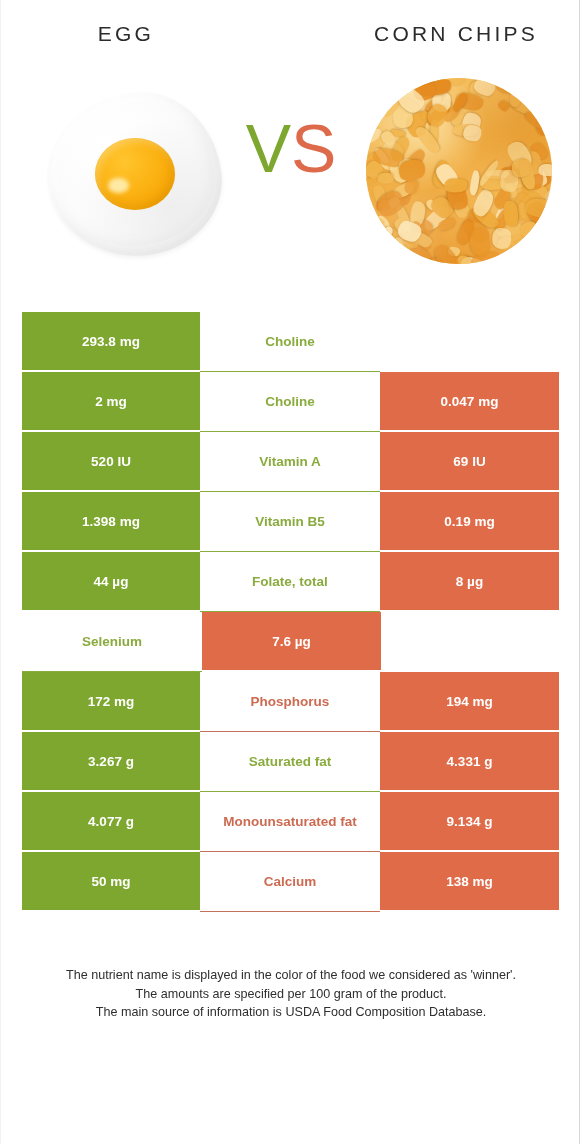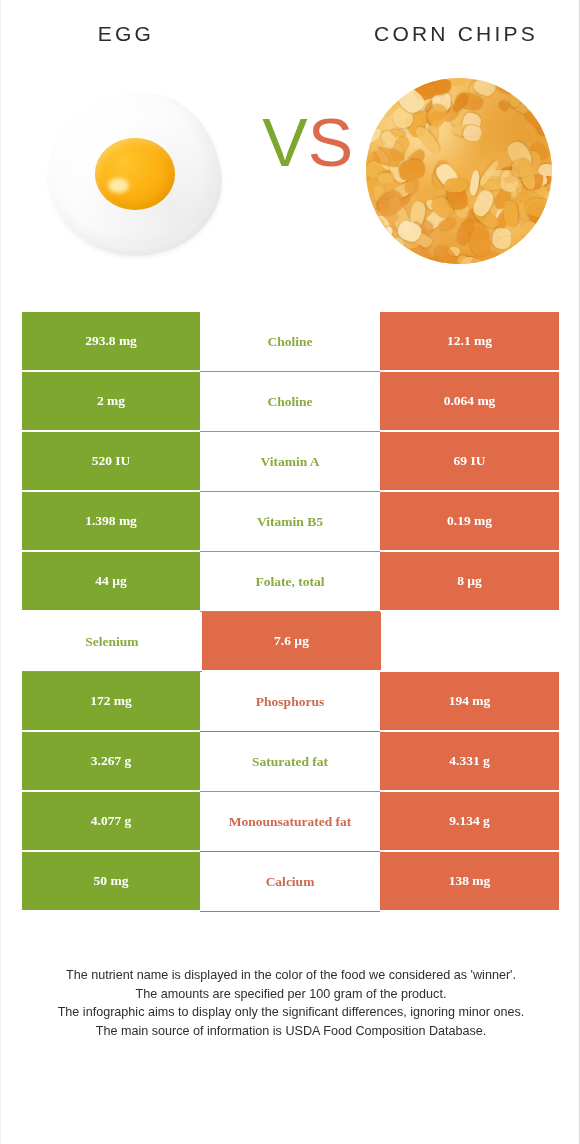--- a/index.html
+++ b/index.html
@@ -50,23 +50,23 @@
     box-shadow: inset -3px -4px 9px rgba(212,140,0,.45),
                 inset 3px 4px 7px rgba(255,226,140,.55);
   }
   .egg-yolk:after{
     content:""; position:absolute; left:16%; top:56%; width:26%; height:20%;
     background:rgba(255,243,190,.85); border-radius:50%; filter:blur(2px);
   }
 
   
   .vs {
-    position:absolute; left:228px; top:30px; width:124px;
+    position:absolute; left:228px; top:36px; width:124px;
     font-size:68px; font-weight:400; line-height:1;
-    text-align:right; letter-spacing:0px; white-space:nowrap;
+    text-align:center; letter-spacing:0px; white-space:nowrap;
   }
   .vs .v { color:#7DA72E; }
   .vs .s { color:#DE6A4C; }
 
   
   .chips-wrap {
     position:absolute; left:365px; top:0px; width:186px; height:186px;
     border-radius:50%; overflow:hidden;
     background:
       radial-gradient(circle at 30% 26%, #fbe0a2 0%, rgba(251,224,162,0) 34%),
@@ -80,21 +80,21 @@
   .chips-wrap:after{
     content:""; position:absolute; inset:0;
     background:
       radial-gradient(circle at 22% 80%, rgba(255,255,255,.18) 0%, rgba(255,255,255,0) 30%),
       radial-gradient(circle at 82% 22%, rgba(190,100,15,.20) 0%, rgba(190,100,15,0) 34%);
   }
 
   
   .table { position:absolute; left:21px; top:312px; width:537px; }
 
-  .row { display:flex; width:100%; height:60px;font-family:Liberation Serif, serif; }
+  .row { display:flex; width:100%; height:60px; }
   .cell {
     display:flex; align-items:center; justify-content:center;
     font-size:13.5px; font-weight:600; text-align:center;
   }
   .cell.left  { width:178px; background:#7DA72E; color:#fff; border-bottom:2px solid #fff; }
   .cell.mid   { width:180px; background:#fff; }
   .cell.right { width:179px; background:#E06B49; color:#fff; border-bottom:2px solid #fff; }
 
   .cell.mid { border-bottom:1px solid #8aab3e; }
   .row.win-chips .cell.mid { border-bottom:1px solid #c4715a;align-items:center; }
@@ -303,28 +303,27 @@
 
   </div>
 </div>
 
 <div class="table" id="nutrient-table">
     <div class="row">
       <div class="cell left">293.8 mg</div>
       <div class="cell mid">
         <span>Choline</span>
       </div>
-      <div class="cell right">12.1 mg</div>
     </div>
     <div class="row">
       <div class="cell left">2 mg</div>
       <div class="cell mid">
         <span>Choline</span>
       </div>
-      <div class="cell right">0.064 mg</div>
+      <div class="cell right">0.047 mg</div>
     </div>
     <div class="row">
       <div class="cell left">520 IU</div>
       <div class="cell mid">
         <span>Vitamin A</span>
       </div>
       <div class="cell right">69 IU</div>
     </div>
     <div class="row">
       <div class="cell left">1.398 mg</div>
@@ -372,15 +371,14 @@
       <div class="cell mid">
         <span>Calcium</span>
       </div>
       <div class="cell right">138 mg</div>
     </div>
   </div>
 
 <div class="footer">
   <div>The nutrient name is displayed in the color of the food we considered as 'winner'.</div>
   <div>The amounts are specified per 100 gram of the product.</div>
-  <div>The infographic aims to display only the significant differences, ignoring minor ones.</div>
   <div>The main source of information is USDA Food Composition Database.</div>
 </div>
 
 </body></html>

